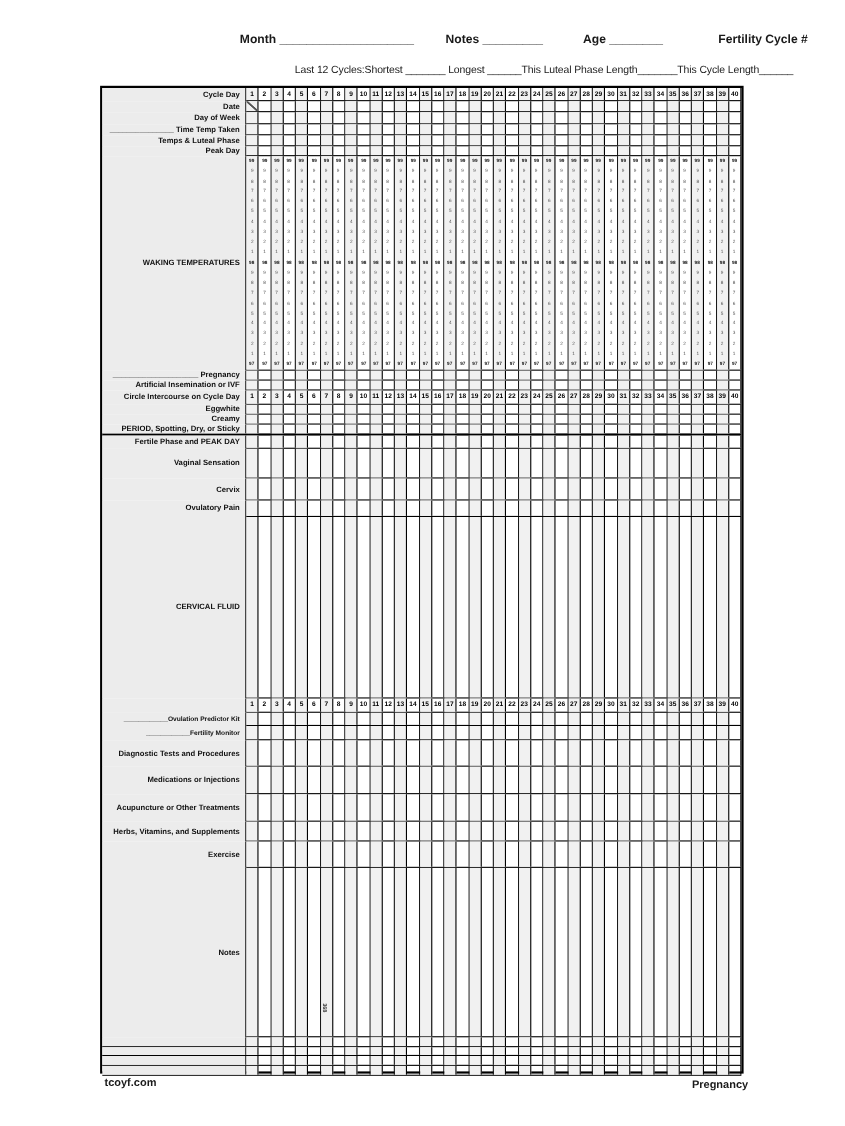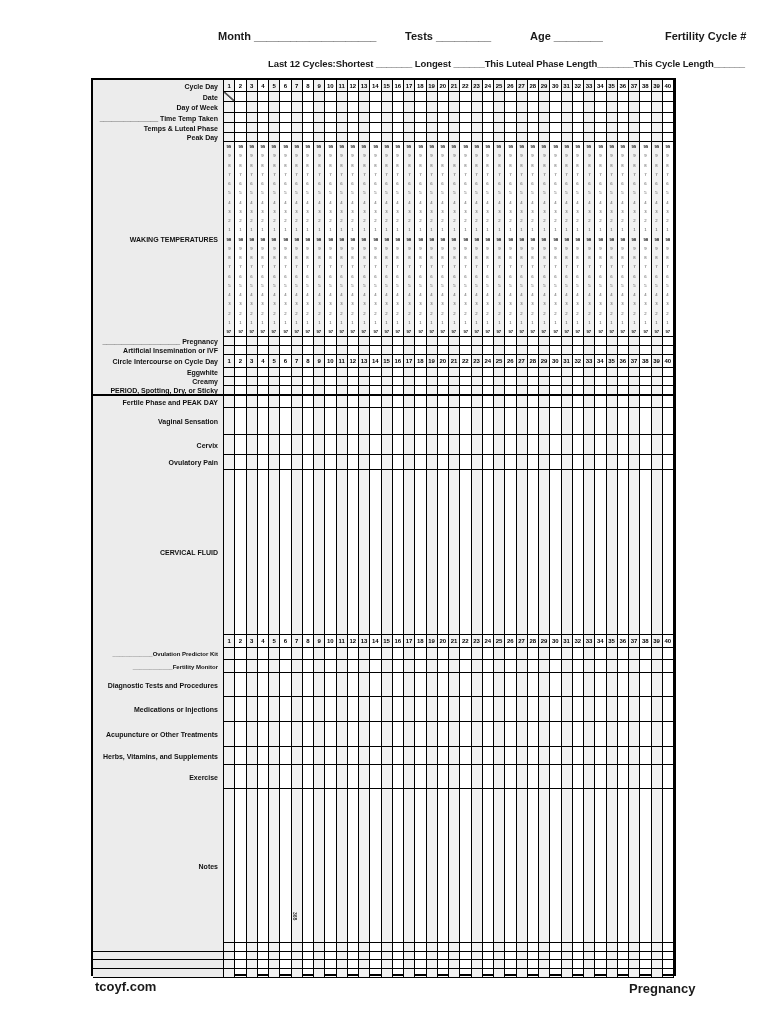--- a/index.html
+++ b/index.html
@@ -1,21 +1,21 @@
 <!DOCTYPE html>
 <html><head>
 <meta charset="utf-8">
 <style>
   html,body{margin:0;padding:0;}
   body{
     width:768px;height:1024px;position:relative;overflow:hidden;
     background:#ffffff;font-family:"Liberation Sans",sans-serif;color:#1a1a1a;
   }
   .hdr{position:absolute;font-weight:bold;font-size:11px;white-space:nowrap;}
-  .hdr2{position:absolute;font-weight:bold;font-size:9.5px;white-space:nowrap;letter-spacing:-0.1px;padding-left:40px;}
+  .hdr2{position:absolute;font-weight:normal;font-size:9.5px;white-space:nowrap;letter-spacing:-0.1px;padding-left:40px;}
   #chart{
     position:absolute;left:91px;top:78px;width:585px;height:898px;
     border:2px solid #000;background:#fff;box-sizing:border-box;
   }
   .section{display:flex;box-sizing:border-box;}
   .section.thick{border-bottom:2.5px solid #000;}
   .section.full{border-bottom:1px solid #000;}
   .sec-label{
     width:131px;flex:0 0 131px;background:#ececec;border-right:1.5px solid #000;
     box-sizing:border-box;display:flex;align-items:center;justify-content:flex-end;
@@ -37,33 +37,33 @@
   .sec-grid.temps .cell{
     display:flex;flex-direction:column;justify-content:space-between;
     align-items:center;padding:2px 0;
   }
   .td{font-size:5px;line-height:1;color:#555;transform:scale(.85);}
   .td.whole{color:#111;font-weight:bold;}
   .slash{
     position:absolute;left:0;top:0;width:100%;height:100%;
     background:linear-gradient(to top right,transparent 42%,#555 47%,#555 55%,transparent 60%);
   }
-  .foot{position:absolute;font-weight:bold;font-size:13px;white-space:nowrap;}
+  .foot{position:absolute;font-weight:bold;font-size:10px;white-space:nowrap;}
   #pagenum{
     position:absolute;left:292px;top:912px;font-size:5px;font-weight:bold;color:#333;
     writing-mode:vertical-rl;letter-spacing:0;line-height:1;
   }
 </style>
 </head>
 <body>
 
 <span class="hdr" style="left:218px;top:30px;">Month ____________________</span>
-<span class="hdr" style="left:405px;top:30px;">Tests _________</span>
+<span class="hdr" style="left:405px;top:30px;">Notes _________</span>
 <span class="hdr" style="left:530px;top:30px;">Age ________</span>
-<span class="hdr" style="left:653px;top:30px;margin-left:12px;">Fertility Cycle #</span>
+<span class="hdr" style="left:653px;top:30px;">Fertility Cycle #</span>
 <span class="hdr2" style="left:228px;top:58px;">Last 12 Cycles:Shortest _______  Longest ______This Luteal Phase Length_______This Cycle Length______</span>
 
 <div id="chart">
     <div class="section" style="height: 12px;">
       <div class="sec-label">Cycle Day</div>
       <div class="sec-grid numbers">
         <div class="cell shade num">1</div>
         <div class="cell num">2</div>
         <div class="cell shade num">3</div>
         <div class="cell num">4</div>

